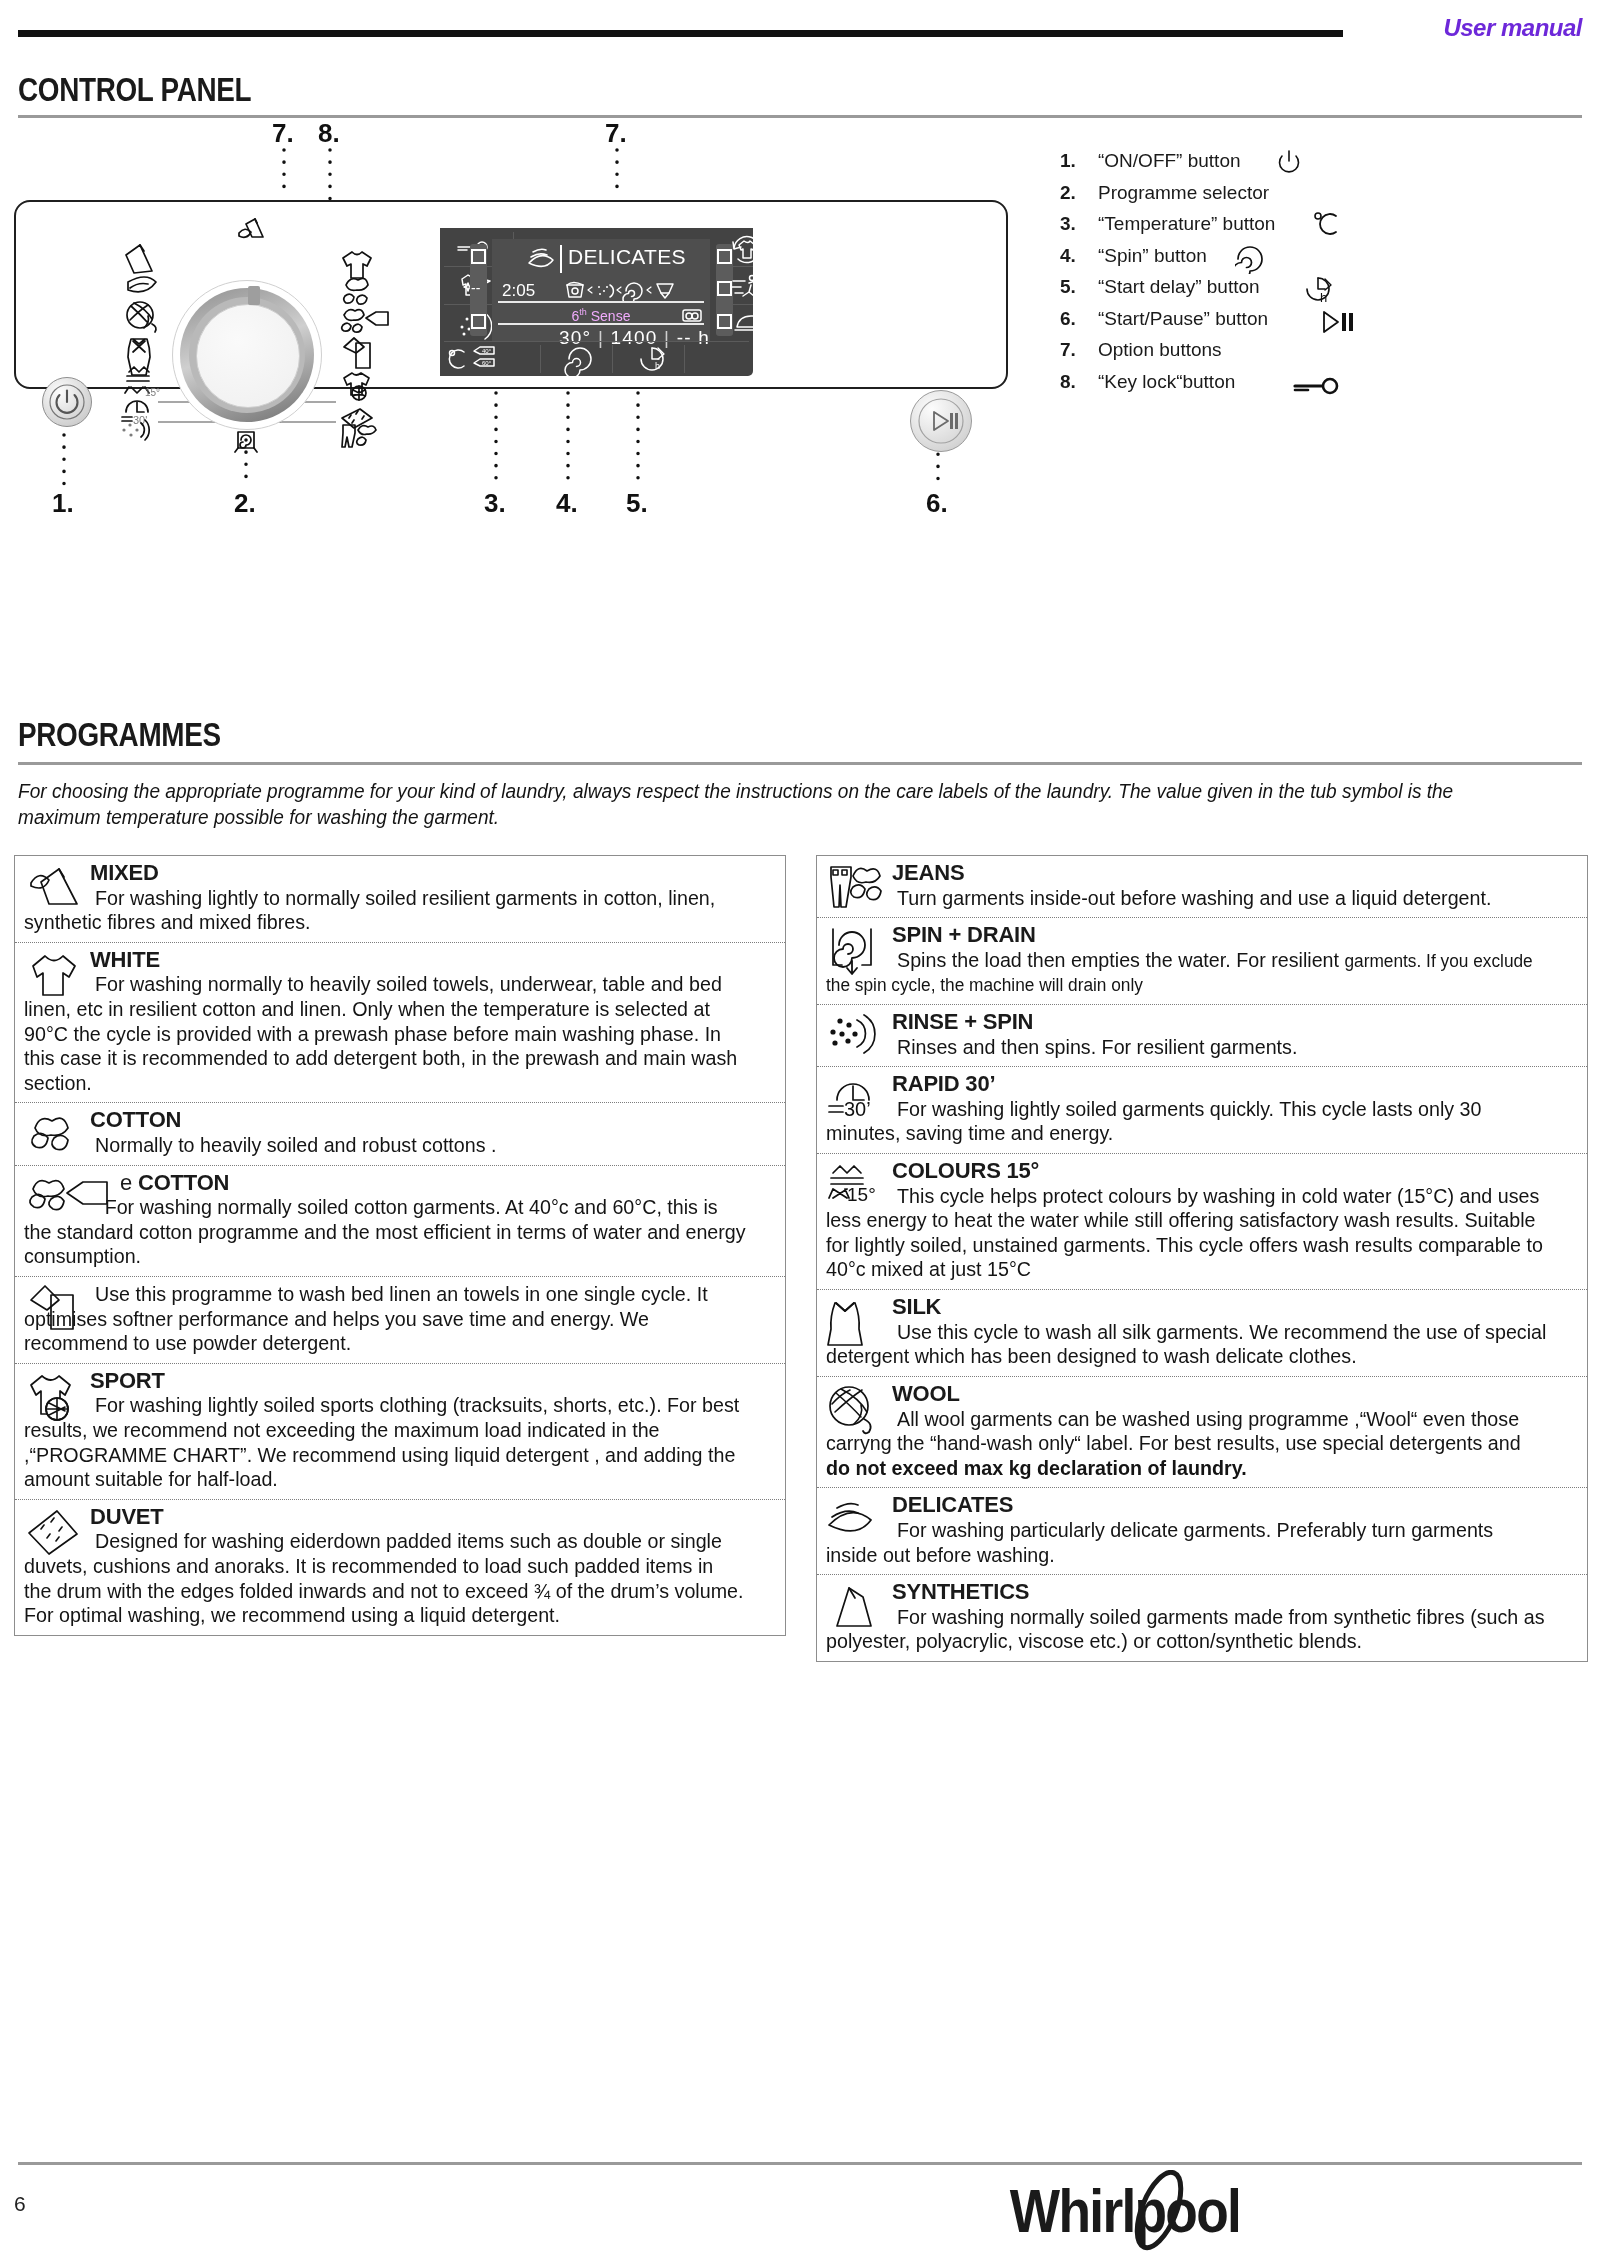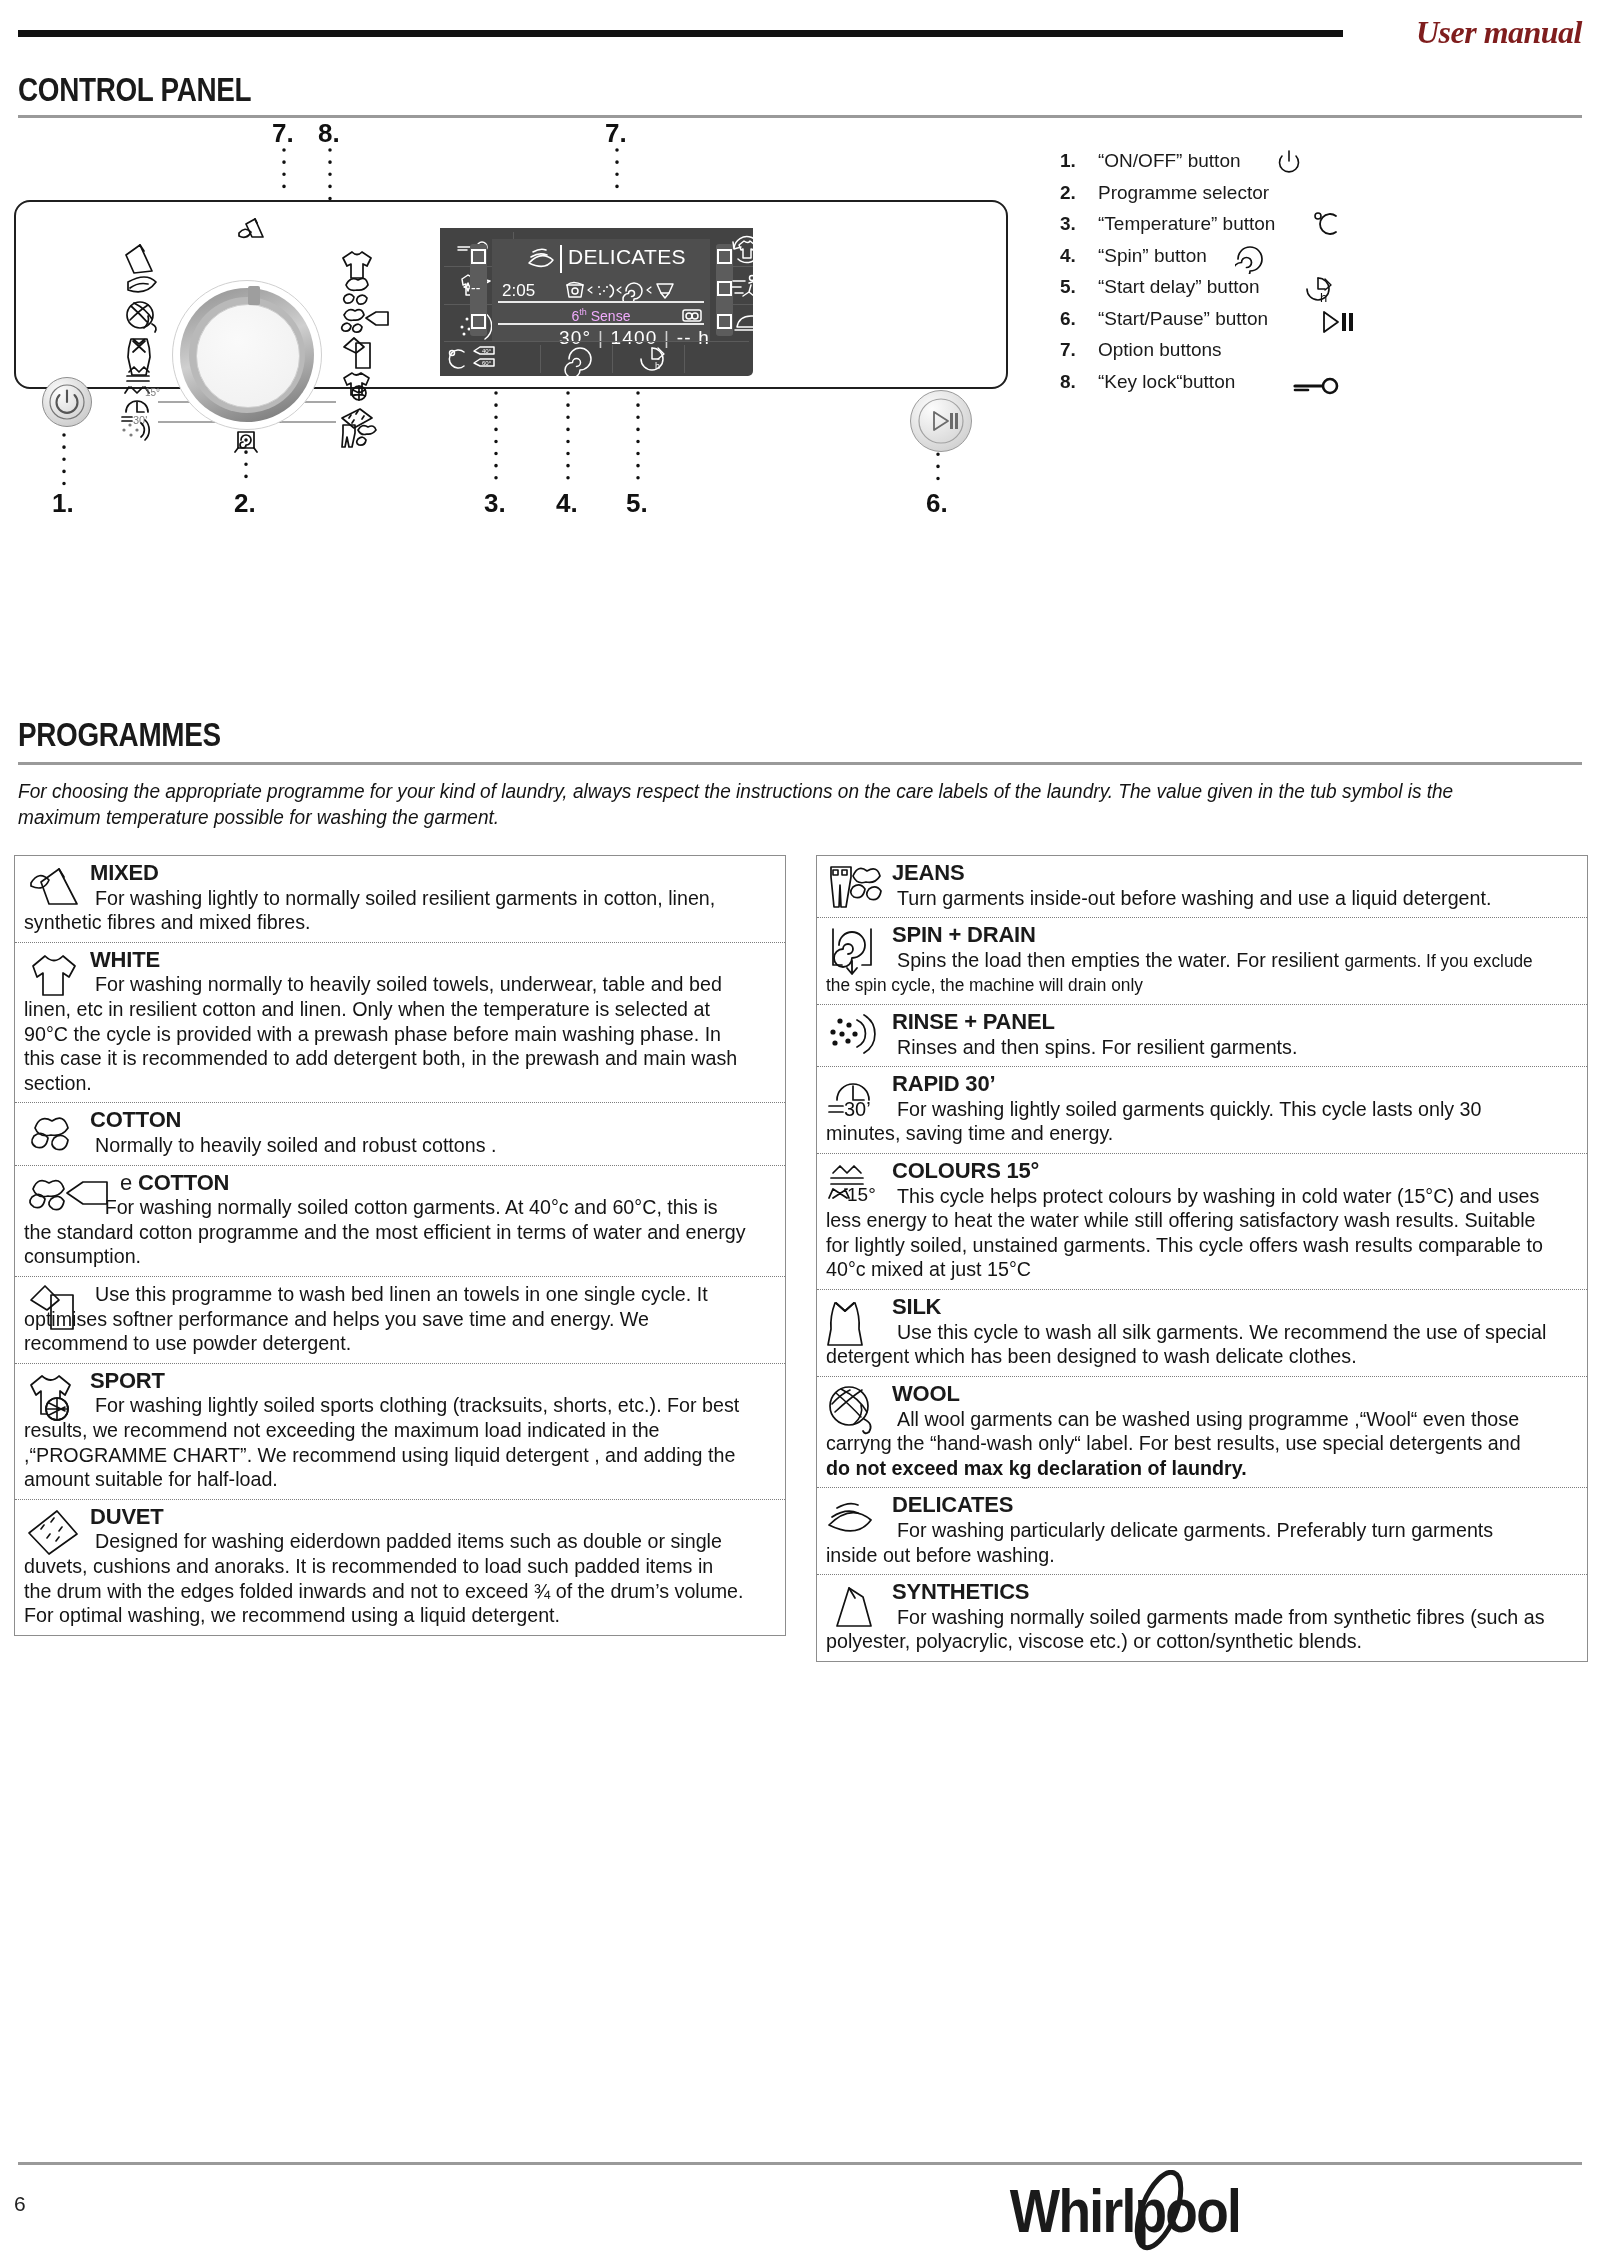--- a/index.html
+++ b/index.html
@@ -9,23 +9,23 @@
     color:#1a1a1a;
     -webkit-font-smoothing:antialiased;
   }
   .page{position:absolute;inset:0;}
 
   
   .hdr{position:absolute;left:18px;top:18px;width:1564px;height:34px;}
   .hdr-rule{position:absolute;left:0;top:12px;width:1325px;height:7px;background:#111;}
   .hdr-title{
     position:absolute;right:0;top:-4px;
-    font-family:Liberation Serif, serif;
-    font-weight:bold;font-style:italic;font-size:32px;
-    letter-spacing:-.5px;color:#7f1d1d;white-space:nowrap;
+    font-family:Liberation Sans, sans-serif;
+    font-weight:bold;font-style:italic;font-size:24px;
+    letter-spacing:-.5px;color:#6d28d9;white-space:nowrap;
   }
 
   .sec-h{
     position:absolute;left:18px;
     font-weight:bold;font-size:34px;letter-spacing:-.4px;
     color:#1a1a1a;
     transform:scaleX(.82);transform-origin:left center;
   }
   .sec-rule{position:absolute;left:18px;width:1564px;height:3px;background:#9a9a9a;}
 
@@ -745,21 +745,21 @@
             <circle cx="15" cy="22" r="2.6" fill="#111" stroke="none"></circle>
             <circle cx="22" cy="13" r="2.6" fill="#111" stroke="none"></circle>
             <circle cx="8" cy="31" r="2.6" fill="#111" stroke="none"></circle>
             <circle cx="21" cy="29" r="2.6" fill="#111" stroke="none"></circle>
             <circle cx="28" cy="22" r="2.6" fill="#111" stroke="none"></circle>
             <path d="M30,8 a15,15 0 0,1 0,27"></path>
             <path d="M37,3 a22,22 0 0,1 0,38"></path>
           </g>
             </svg>
         </div>
-        <div class="ptitle">RINSE + PANEL</div>
+        <div class="ptitle">RINSE + SPIN</div>
         <div class="ptxt">Rinses and then spins. For  resilient garments.</div>
       </div>
 
       <div class="pitem">
         <div class="picon">
           <svg width="62" height="50" viewBox="0 0 62 50">
               <g class="ico" stroke-width="2.1">
             <path d="M10,26 a16,16 0 0,1 32,0"></path>
             <path d="M26,26 v-14 M26,26 h11"></path>
             <path d="M2,32 h14 M2,38 h14"></path>

